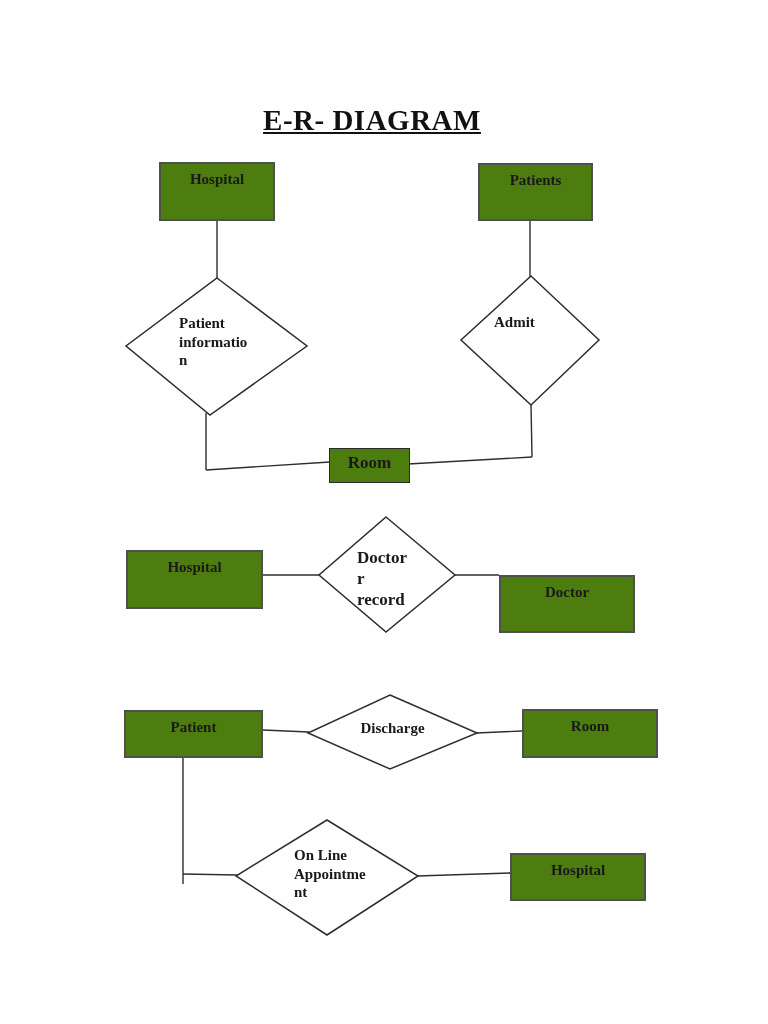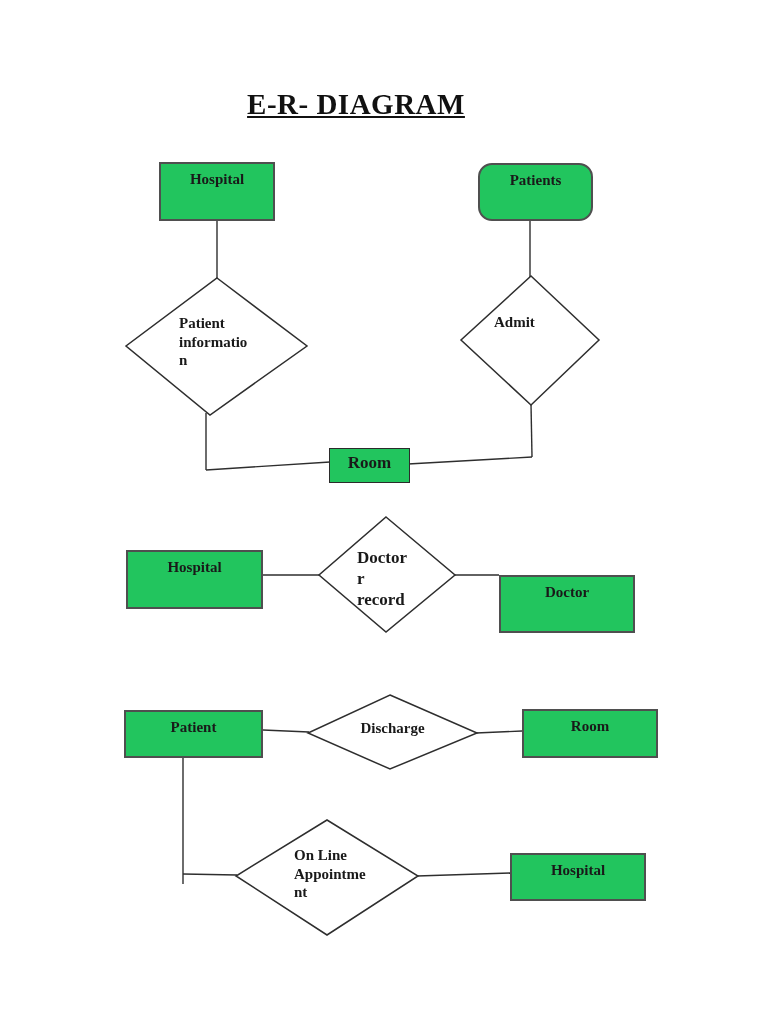--- a/index.html
+++ b/index.html
@@ -14,21 +14,21 @@
     background: #ffffff;
     font-family: "Liberation Serif", "DejaVu Serif", serif;
     color: #191919;
     overflow: hidden;
   }
   .title {
     position: absolute;
     left: 0;
     top: 88px;
     width: 712px;
-    margin: 0;
+    margin: 16px;
     text-align: center;
     font-size: 29px;
     font-weight: bold;
     letter-spacing: 0.5px;
     text-decoration: underline;
     color: #111111;
   }
   .shapes {
     position: absolute;
     left: 0;
@@ -41,29 +41,29 @@
     stroke: #2e2e2e;
     stroke-width: 1.5;
   }
   .shapes line {
     stroke: #2e2e2e;
     stroke-width: 1.4;
   }
   .entity {
     position: absolute;
     box-sizing: border-box;
-    background: #22c55e;
+    background: #4d7c0f;
     border: 2px solid #4f4f4f;
     text-align: center;
     font-weight: bold;
     font-size: 15px;
     padding-top: 7px;
   }
   #e-hospital-1 { left: 159px; top: 162px; width: 116px; height: 59px; }
-  #e-patients   { left: 478px; top: 163px; width: 115px; height: 58px; border-radius: 14px; }
+  #e-patients   { left: 478px; top: 163px; width: 115px; height: 58px; }
   #e-room-1     { left: 329px; top: 448px; width: 81px;  height: 35px;
                   border: 1.5px solid #2b2b2b; font-size: 17px; padding-top: 4px; }
   #e-hospital-2 { left: 126px; top: 550px; width: 137px; height: 59px; }
   #e-doctor     { left: 499px; top: 575px; width: 136px; height: 58px; }
   #e-patient    { left: 124px; top: 710px; width: 139px; height: 48px; }
   #e-room-2     { left: 522px; top: 709px; width: 136px; height: 49px; }
   #e-hospital-3 { left: 510px; top: 853px; width: 136px; height: 48px; }
   .rel-label {
     position: absolute;
     font-weight: bold;

